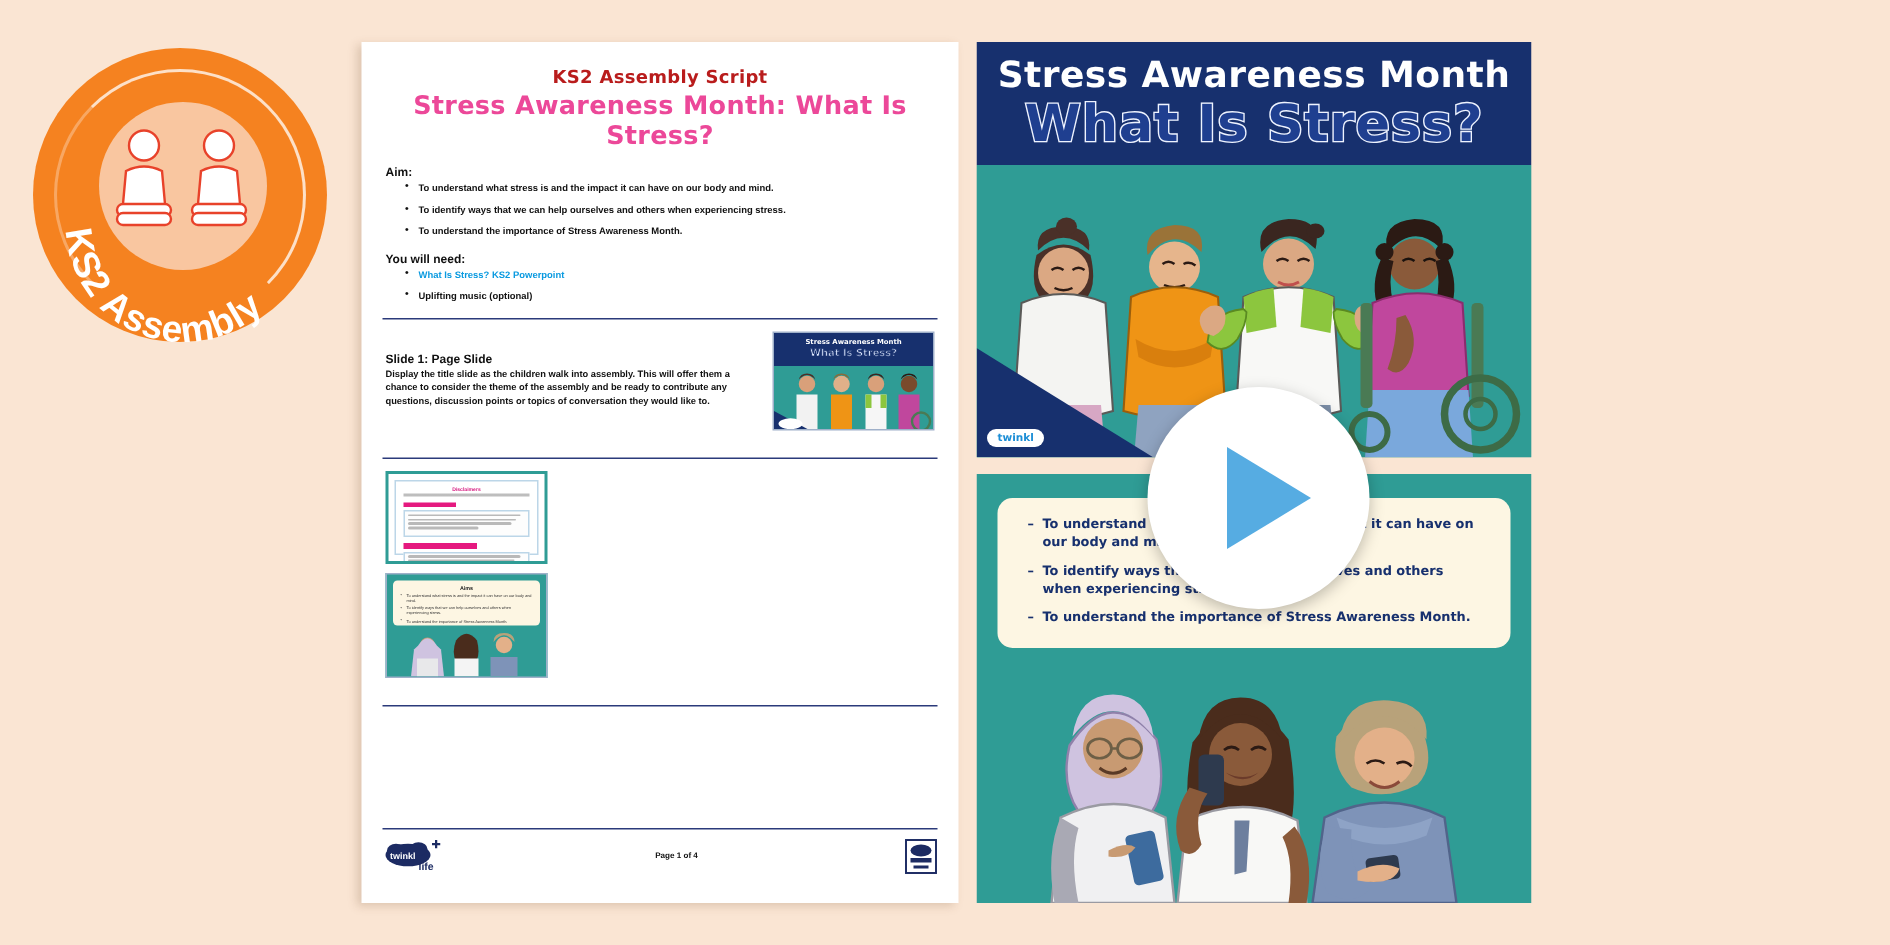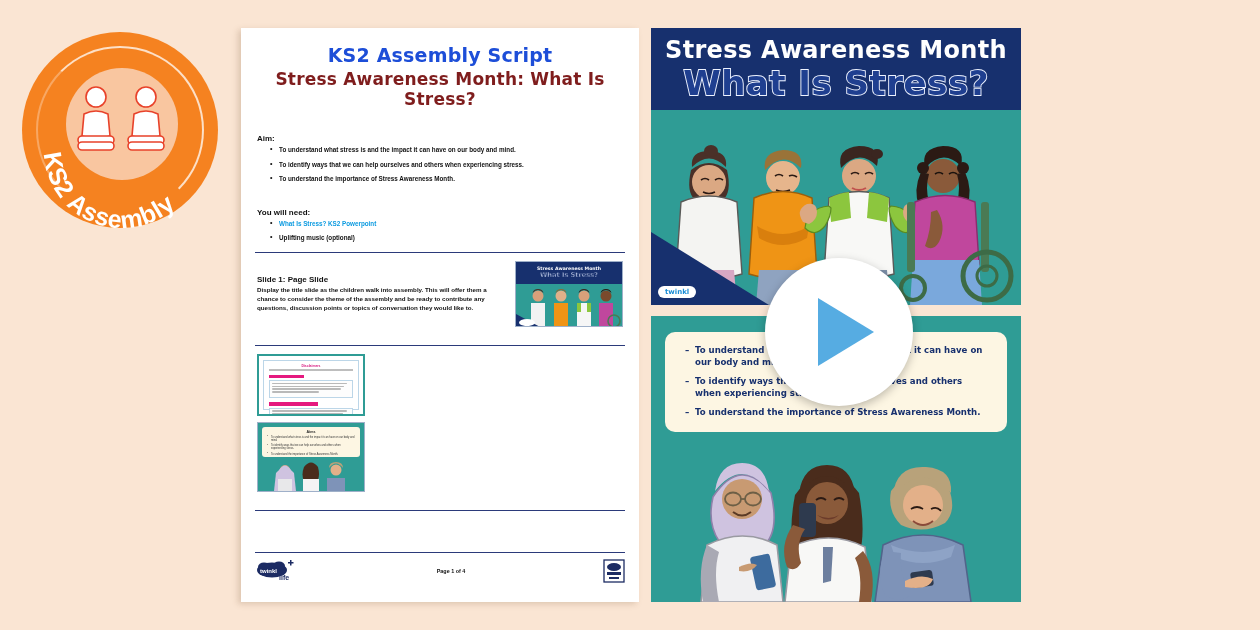--- a/index.html
+++ b/index.html
@@ -84,40 +84,40 @@
     overflow: hidden;
   }
   .doc-inner {
     padding: 16px 14px 0 14px;
     box-sizing: border-box;
     height: 100%;
     position: relative;
   }
   .doc-title-sub {
     text-align: center;
-    color: #1d4ed8;
-    font-size: 19px;
+    color: #b91c1c;
+    font-size: 12px;
     font-weight: bold;
     letter-spacing: 0.2px;
     font-family: "DejaVu Sans", sans-serif;
   }
   .doc-title-main {
     text-align: center;
-    color: #7f1d1d;
+    color: #ec4899;
     font-size: 17px;
     font-weight: bold;
     margin-top: 3px;
     letter-spacing: 0.2px;
     font-family: "DejaVu Sans", sans-serif;
   }
   .doc-sec-head {
     font-size: 8px;
     font-weight: bold;
     color: #111;
-    margin-top: 25px;
+    margin-top: 9px;
     margin-left: 2px;
   }
   ul.doc-list {
     margin: 3px 0 0 0;
     padding-left: 24px;
     list-style: none;
   }
   ul.doc-list li {
     font-size: 6.3px;
     color: #111;

